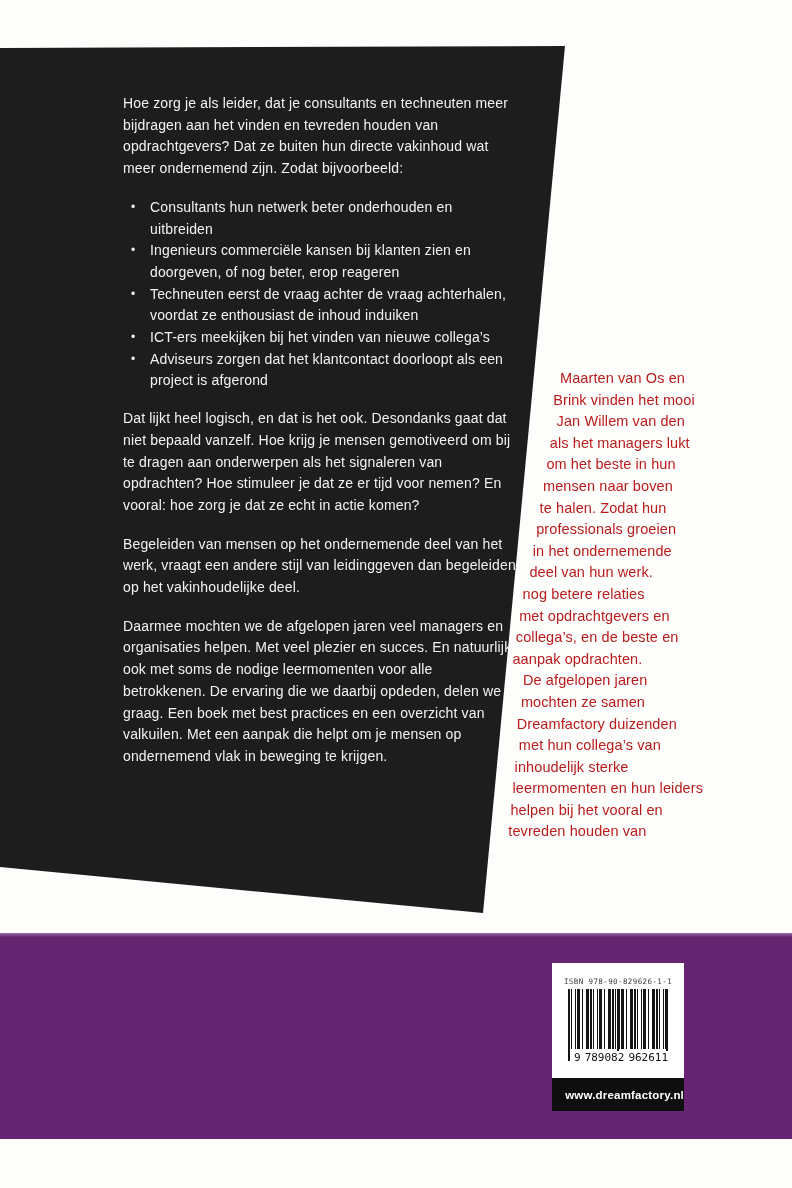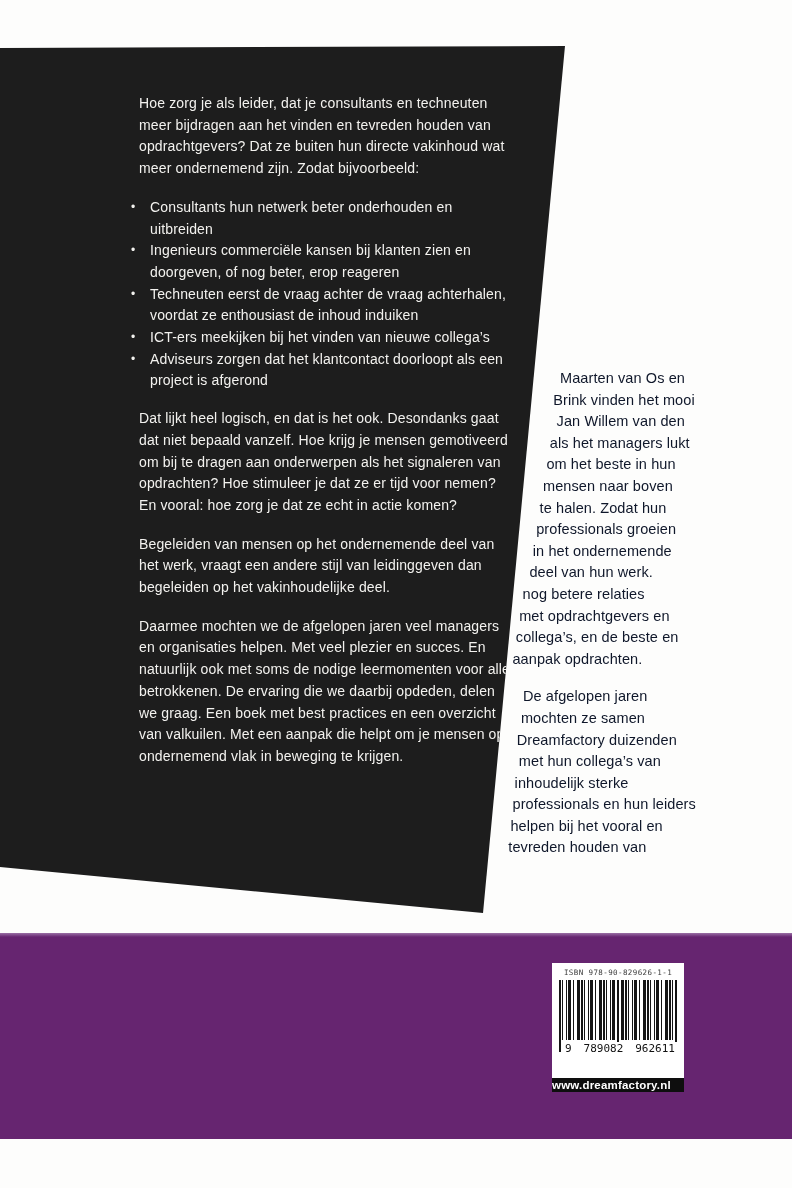--- a/index.html
+++ b/index.html
@@ -12,42 +12,42 @@
   .black-panel{
     position:absolute;left:0;top:0;width:792px;height:933px;
     background:#1d1d1d;
     -webkit-clip-path:polygon(0 48px,565px 46px,483px 913px,0 867px);
     clip-path:polygon(0 48px,565px 46px,483px 913px,0 867px);
   }
   .main-text{
     position:absolute;left:123px;top:93px;width:394px;
     color:#f3f2ef;font-size:14px;line-height:21.7px;letter-spacing:.15px;
   }
-  .main-text p{margin:0 0 17px 16px;}
+  .main-text p{margin:0 0 17px 0;}
   .main-text ul{list-style:none;margin:0 0 16px 0;padding:0;}
   .main-text li{position:relative;padding-left:27px;}
   .main-text .bullet{position:absolute;left:8px;top:0;font-size:12px;}
   
   .author-note{
     position:absolute;left:505px;top:368px;width:240px;
-    color:#0f172a;font-size:14.5px;line-height:21.6px;letter-spacing:.1px;
+    color:#b91c1c;font-size:14.5px;line-height:21.6px;letter-spacing:.1px;
   }
   .an-line{white-space:nowrap;}
   .an-b1 .an-line{margin-left:calc(55px - var(--i)*3.4px);}
-  .an-b2{margin-top:16px;}
+  .an-b2{}
   .an-b2 .an-line{margin-left:calc(18px - var(--i)*2.1px);}
   
   .footer-band{
     position:absolute;left:0;top:933px;width:792px;height:206px;
     background:linear-gradient(#9a6fa5 0,#662570 4px,#662570 100%);
   }
   
   .barcode-box{
-    position:absolute;left:552px;top:963px;width:132px;height:115px;
-    background:#fff;padding:0;box-sizing:border-box;
+    position:absolute;left:552px;top:963px;width:132px;height:142px;
+    background:#fff;padding:9px;box-sizing:border-box;
   }
   .isbn{
     margin-top:5px;text-align:center;color:#3a3a3a;
     font-family:"DejaVu Sans Mono",monospace;font-size:7.5px;
     letter-spacing:.4px;white-space:nowrap;
   }
   .bars-wrap{position:relative;height:72px;margin:3px 7px 0 7px;}
   .bars{
     position:absolute;left:0;right:0;top:0;height:60px;
     background:repeating-linear-gradient(90deg,
@@ -62,23 +62,23 @@
   .guard.g1{left:0;}
   .guard.g2{left:50%;margin-left:-1px;}
   .guard.g3{right:0;}
   .ean{
     position:absolute;left:4px;right:0;bottom:-3px;
     display:flex;justify-content:space-between;
     font-family:"DejaVu Sans Mono",monospace;font-size:11px;color:#111;
   }
   .ean span{background:#fff;padding:0 2px;line-height:13px;}
   .url-strip{
-    position:absolute;left:552px;top:1078px;width:132px;height:14px;
+    position:absolute;left:552px;top:1078px;width:132px;height:33px;
     background:#0e0e0e;color:#fff;
-    display:flex;align-items:center;justify-content:flex-start;
+    display:flex;align-items:center;justify-content:flex-end;
     font-size:11.5px;font-weight:bold;letter-spacing:.2px;white-space:nowrap;
   }
 </style>
 </head>
 <body>
 
 <div class="cover">
 
   <div class="black-panel">
     <div class="main-text">
@@ -112,21 +112,21 @@
       <div class="an-line" style="--i:12">met opdrachtgevers en</div>
       <div class="an-line" style="--i:13">collega’s, en de beste en</div>
       <div class="an-line" style="--i:14">aanpak opdrachten.</div>
     </div>
     <div class="an-b2">
       <div class="an-line" style="--i:0">De afgelopen jaren</div>
       <div class="an-line" style="--i:1">mochten ze samen</div>
       <div class="an-line" style="--i:3">Dreamfactory duizenden</div>
       <div class="an-line" style="--i:2">met hun collega’s van</div>
       <div class="an-line" style="--i:4">inhoudelijk sterke</div>
-      <div class="an-line" style="--i:5">professionals en hun leiders</div>
+      <div class="an-line" style="--i:5">leermomenten en hun leiders</div>
       <div class="an-line" style="--i:6">helpen bij het vooral en</div>
       <div class="an-line" style="--i:7">tevreden houden van</div>
     </div>
   </div>
 
   <div class="footer-band"></div>
 
   <div class="barcode-box">
     <div class="isbn">ISBN 978-90-829626-1-1</div>
     <div class="bars-wrap">

